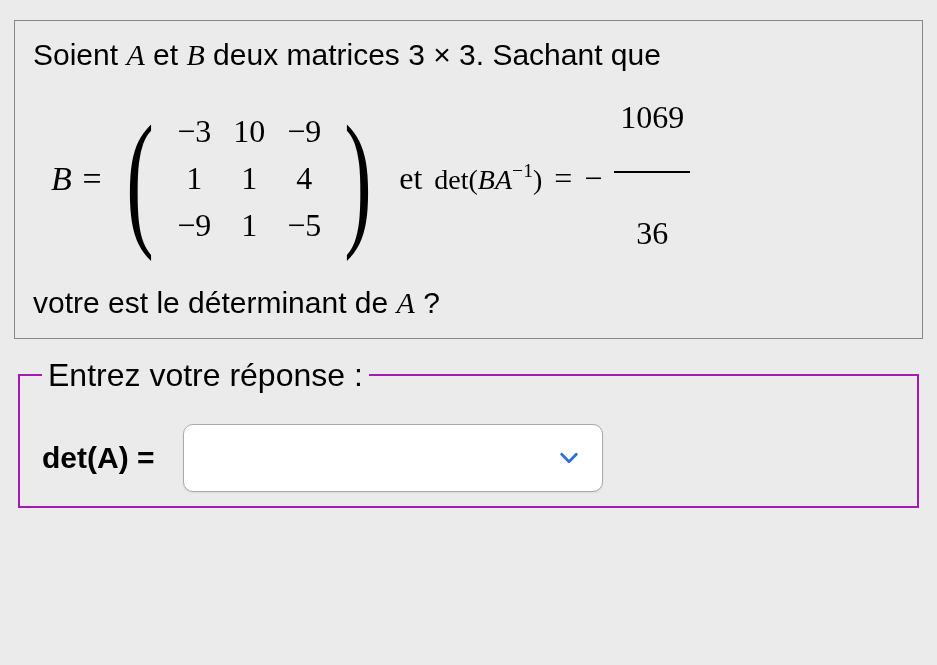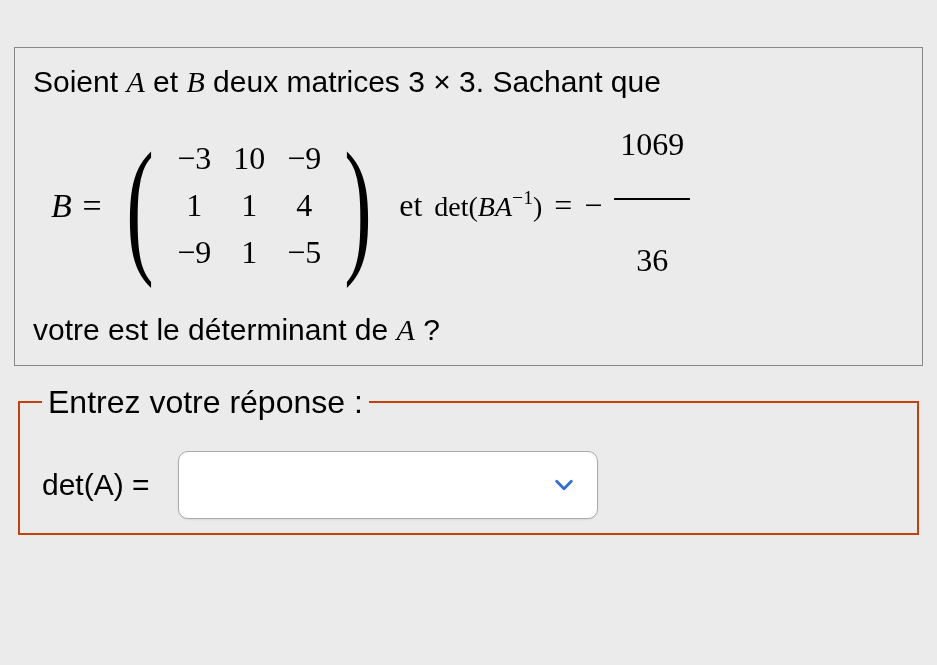--- a/index.html
+++ b/index.html
@@ -10,21 +10,20 @@
     font-family: Arial, Helvetica, sans-serif;
     font-size: 30px;
     color: #000;
     width: 937px;
   }
   .question-box {
     border: 1px solid #888;
     background: #ebebeb;
     padding: 14px 18px 18px 18px;
     margin-bottom: 18px;
-    margin-top: 27px;
   }
   .intro-line { line-height: 1.35; margin-bottom: 24px; }
   .math-i { font-family: "Times New Roman", Times, serif; font-style: italic; }
   .math-rm { font-family: "Times New Roman", Times, serif; }
   .math-row {
     display: flex;
     align-items: center;
     gap: 10px;
     margin: 10px 0 28px 18px;
     flex-wrap: nowrap;
@@ -63,39 +62,40 @@
     font-size: 32px;
     vertical-align: middle;
     line-height: 1.1;
     gap: 36px;
   }
   .frac .num { padding: 0 6px; }
   .frac .bar { width: 100%; border-top: 2px solid #000; }
   .frac .den { padding: 7px 6px; }
   .final-q { margin-top: 6px; }
   .answer-fieldset {
-    border: 2px solid #c2410c;
+    border: 2px solid #a21caf;
     margin: 10px 4px 0 4px;
     padding: 30px 22px 14px 22px;
     background: #ebebeb;
     position: relative;
   }
   .answer-legend {
     padding: 0 6px;
     font-size: 32px;
     background: #ebebeb;
   }
   .answer-row {
     display: flex;
     align-items: center;
     gap: 28px;
   }
   .detA-label {
     font-family: Arial, Helvetica, sans-serif;
     font-size: 30px;
+    font-weight: bold;
   }
   .select-wrap {
     position: relative;
     width: 420px;
     height: 68px;
     background: #fff;
     border: 1px solid #aaa;
     border-radius: 10px;
     box-shadow: 0 1px 2px rgba(0,0,0,0.08);
     display: flex;

